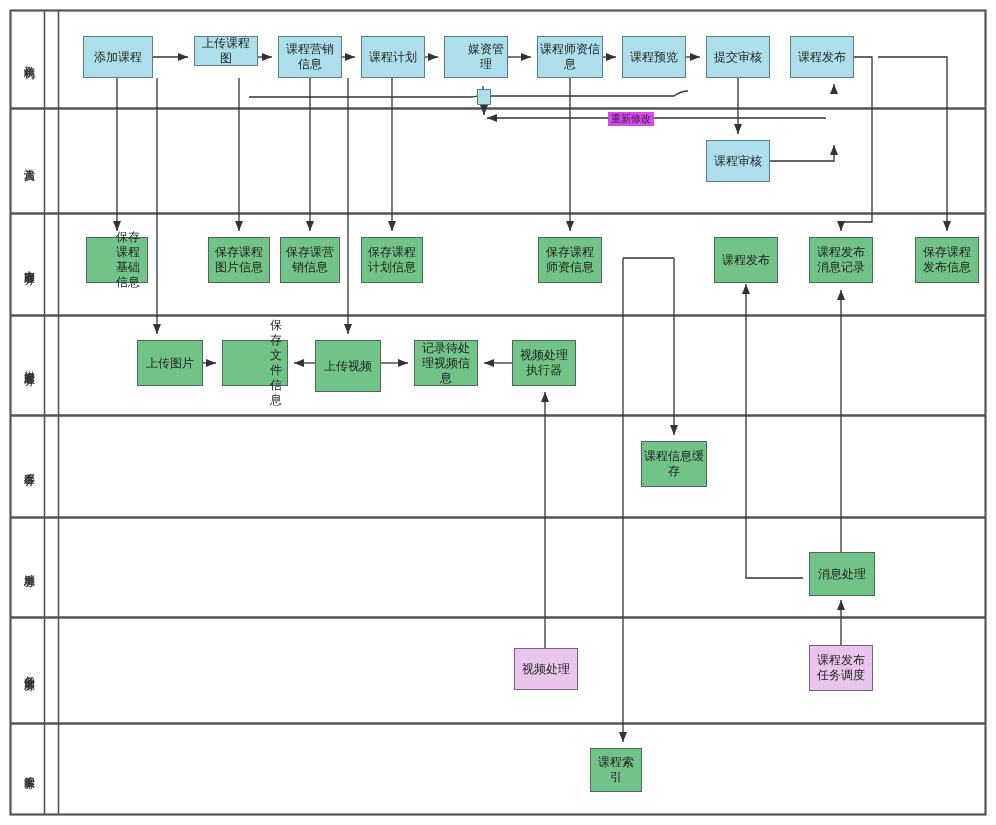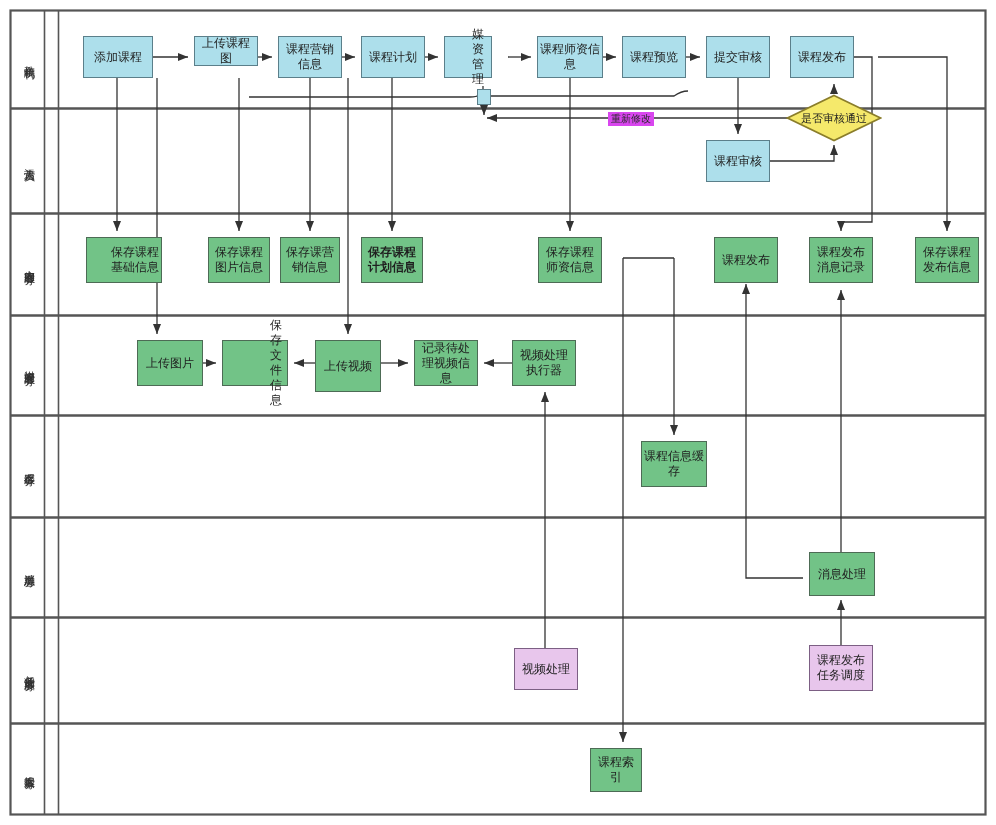--- a/index.html
+++ b/index.html
@@ -136,40 +136,34 @@
   <div class="lane-label" style="left:12px;top:315px;width:32px;height:100px;">媒资管理服务</div>
   <div class="lane-label" style="left:12px;top:415px;width:32px;height:102px;">缓存服务</div>
   <div class="lane-label" style="left:12px;top:517px;width:32px;height:100px;">消息服务</div>
   <div class="lane-label" style="left:12px;top:617px;width:32px;height:106px;">任务调度服务</div>
   <div class="lane-label" style="left:12px;top:723px;width:32px;height:92px;">搜索服务</div>
 
   <div class="node blue" style="left:83px;top:36px;width:70px;height:42px;">添加课程</div>
   <div class="node blue" style="left:194px;top:36px;width:64px;height:30px;">上传课程图</div>
   <div class="node blue" style="left:278px;top:36px;width:64px;height:42px;">课程营销信息</div>
   <div class="node blue" style="left:361px;top:36px;width:64px;height:42px;">课程计划</div>
-  <div class="node blue" style="left:444px;top:36px;width:48px;height:42px;padding-left:22px;">媒资管理</div>
+  <div class="node blue" style="left:444px;top:36px;width:64px;height:42px;padding-left:22px;">媒资管理</div>
   <div class="node blue" style="left:537px;top:36px;width:66px;height:42px;">课程师资信息</div>
   <div class="node blue" style="left:622px;top:36px;width:64px;height:42px;">课程预览</div>
   <div class="node blue" style="left:706px;top:36px;width:64px;height:42px;">提交审核</div>
   <div class="node blue" style="left:790px;top:36px;width:64px;height:42px;">课程发布</div>
   <div class="node blue tiny" style="left:477px;top:89px;width:14px;height:16px;"></div>
 
   <div class="node blue" style="left:706px;top:140px;width:64px;height:42px;">课程审核</div>
 
-  <div class="diamond" style="left:786px;top:94px;width:96px;height:48px;">
-    <svg class="dshape" viewBox="0 0 96 48" preserveAspectRatio="none">
-      <polygon points="48,1.5 94.5,24 48,46.5 1.5,24" fill="#f5e96b" stroke="#8a7d2a" stroke-width="1.6"></polygon>
-    </svg>
-    <span class="dtext">是否审核通过</span>
-  </div>
 
-  <div class="node green" style="left:86px;top:237px;width:76px;height:46px;padding-left:24px;">保存课程基础信息</div>
+  <div class="node green" style="left:86px;top:237px;width:62px;height:46px;padding-left:24px;">保存课程基础信息</div>
   <div class="node green" style="left:208px;top:237px;width:62px;height:46px;">保存课程图片信息</div>
   <div class="node green" style="left:280px;top:237px;width:60px;height:46px;">保存课营销信息</div>
-  <div class="node green" style="left:361px;top:237px;width:62px;height:46px;font-weight:bold;">保存课程计划信息</div>
+  <div class="node green" style="left:361px;top:237px;width:62px;height:46px;">保存课程计划信息</div>
   <div class="node green" style="left:538px;top:237px;width:64px;height:46px;">保存课程师资信息</div>
   <div class="node green" style="left:714px;top:237px;width:64px;height:46px;">课程发布</div>
   <div class="node green" style="left:809px;top:237px;width:64px;height:46px;">课程发布消息记录</div>
   <div class="node green" style="left:915px;top:237px;width:64px;height:46px;">保存课程发布信息</div>
 
   <div class="node green" style="left:124px;top:340px;width:66px;height:46px;margin-left:13px;">上传图片</div>
   <div class="node green" style="left:222px;top:340px;width:66px;height:46px;padding-left:44px;">保存文件信息</div>
   <div class="node green" style="left:315px;top:340px;width:66px;height:52px;">上传视频</div>
   <div class="node green" style="left:414px;top:340px;width:64px;height:46px;">记录待处理视频信息</div>
   <div class="node green" style="left:512px;top:340px;width:64px;height:46px;">视频处理执行器</div>

